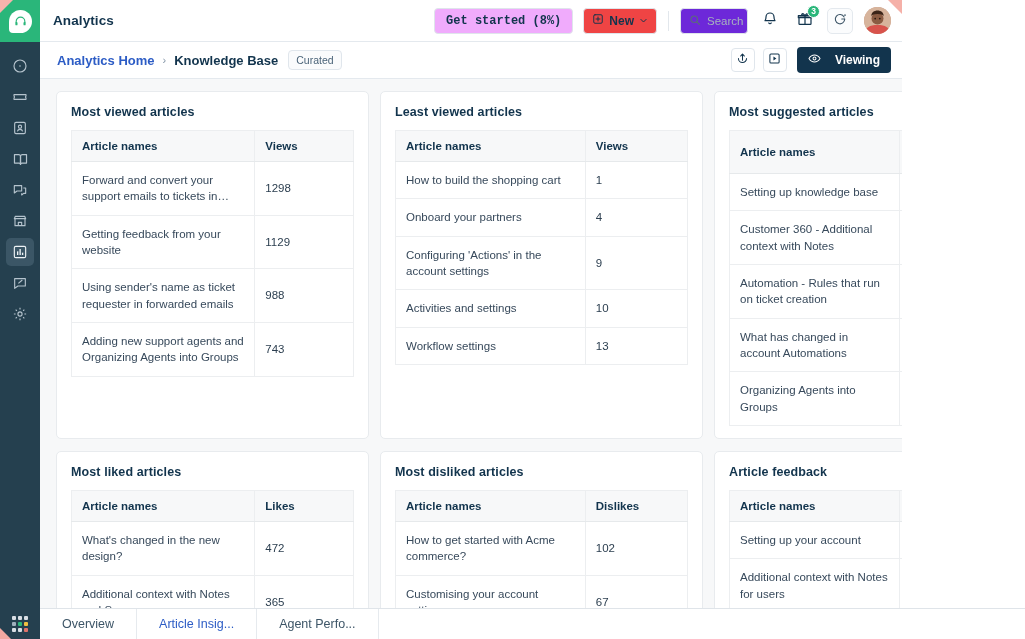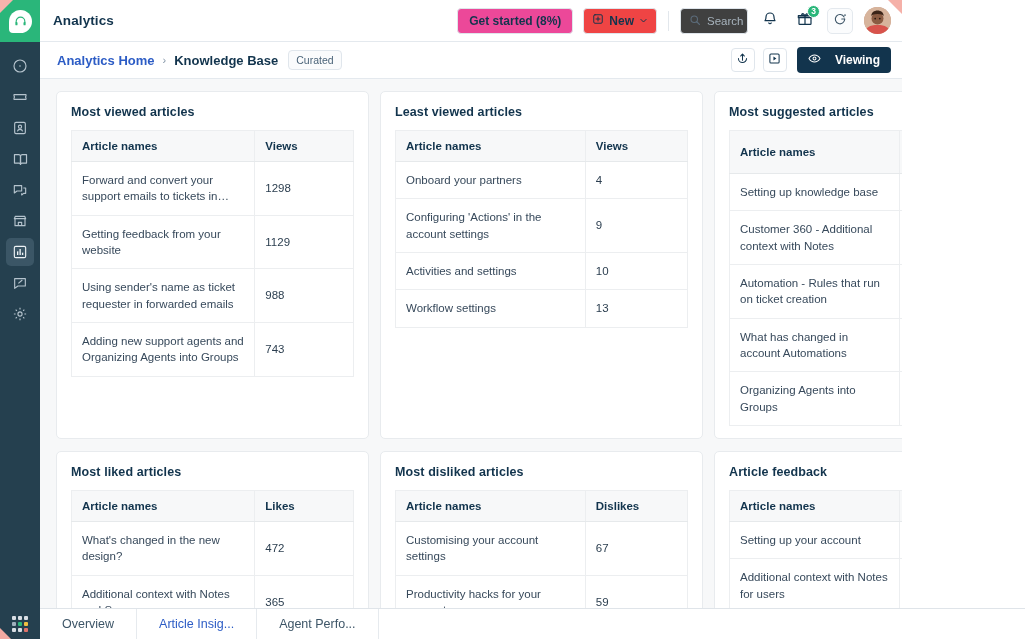--- a/index.html
+++ b/index.html
@@ -72,35 +72,36 @@
     border-bottom: 1px solid #e4e9ee;
     display: flex; align-items: center;
     padding: 0 11px 0 0;
     position: relative;
   }
   .app-title { font-size: 13.5px; font-weight: 600; color: #12344d; margin-left: 13px; letter-spacing: .1px; }
   .top-spacer { flex: 1 1 auto; }
   .btn-getstarted {
     height: 26px; padding: 0 11px;
     border: 1px solid #dfe5eb; border-radius: 4px;
-    background: #ec4899; font-size: 12px; font-weight: 600; color: #12344d;
+    background: #f0abfc; font-size: 12px; font-weight: 600; color: #12344d;
     display: flex; align-items: center; cursor: pointer;
     margin-right: 10px;
+    font-family: Liberation Mono, monospace;
   }
   .btn-new {
     height: 26px; padding: 0 8px;
     border: 1px solid #dfe5eb; border-radius: 4px;
     background: #ef4444; font-size: 12px; font-weight: 600; color: #12344d;
     display: flex; align-items: center; gap: 5px; cursor: pointer;
   }
   .vdiv { width: 1px; height: 20px; background: #e2e7ec; margin: 0 11px; }
   .searchbox {
     height: 26px; width: 68px; padding: 0 8px;
     border: 1px solid #dfe5eb; border-radius: 4px;
-    background: #404040;
+    background: #6d28d9;
     display: flex; align-items: center; gap: 6px; cursor: text;
   }
   .searchbox .ph { font-size: 11.5px; color: #a7b3bd; }
   .icon-btn {
     width: 26px; height: 26px; margin-left: 9px;
     display: flex; align-items: center; justify-content: center;
     cursor: pointer; position: relative;
   }
   .icon-btn.boxed { border: 1px solid #e4e9ee; border-radius: 5px; background: #fbfcfd; }
   .badge {
@@ -490,20 +491,24 @@
                 <col class="col-val">
               </colgroup>
             <thead>
                 <tr>
               <th>Article names</th>
               <th>Views</th>
             </tr>
               </thead>
             <tbody>
               <tr>
+                  <td>How to build the shopping cart</td>
+                  <td class="num">1</td>
+                </tr>
+              <tr>
                   <td>Onboard your partners</td>
                   <td class="num">4</td>
                 </tr>
               <tr>
                   <td>Configuring 'Actions' in the account settings</td>
                   <td class="num">9</td>
                 </tr>
               <tr>
                   <td>Activities and settings</td>
                   <td class="num">10</td>
@@ -592,20 +597,24 @@
                 <col class="col-val">
               </colgroup>
             <thead>
                 <tr>
               <th>Article names</th>
               <th>Dislikes</th>
             </tr>
               </thead>
             <tbody>
               <tr>
+                  <td>How to get started with Acme commerce?</td>
+                  <td class="num">102</td>
+                </tr>
+              <tr>
                   <td>Customising your account settings</td>
                   <td class="num">67</td>
                 </tr>
               <tr>
                   <td>Productivity hacks for your account</td>
                   <td class="num">59</td>
                 </tr>
             </tbody>
           </table>
         </div>

